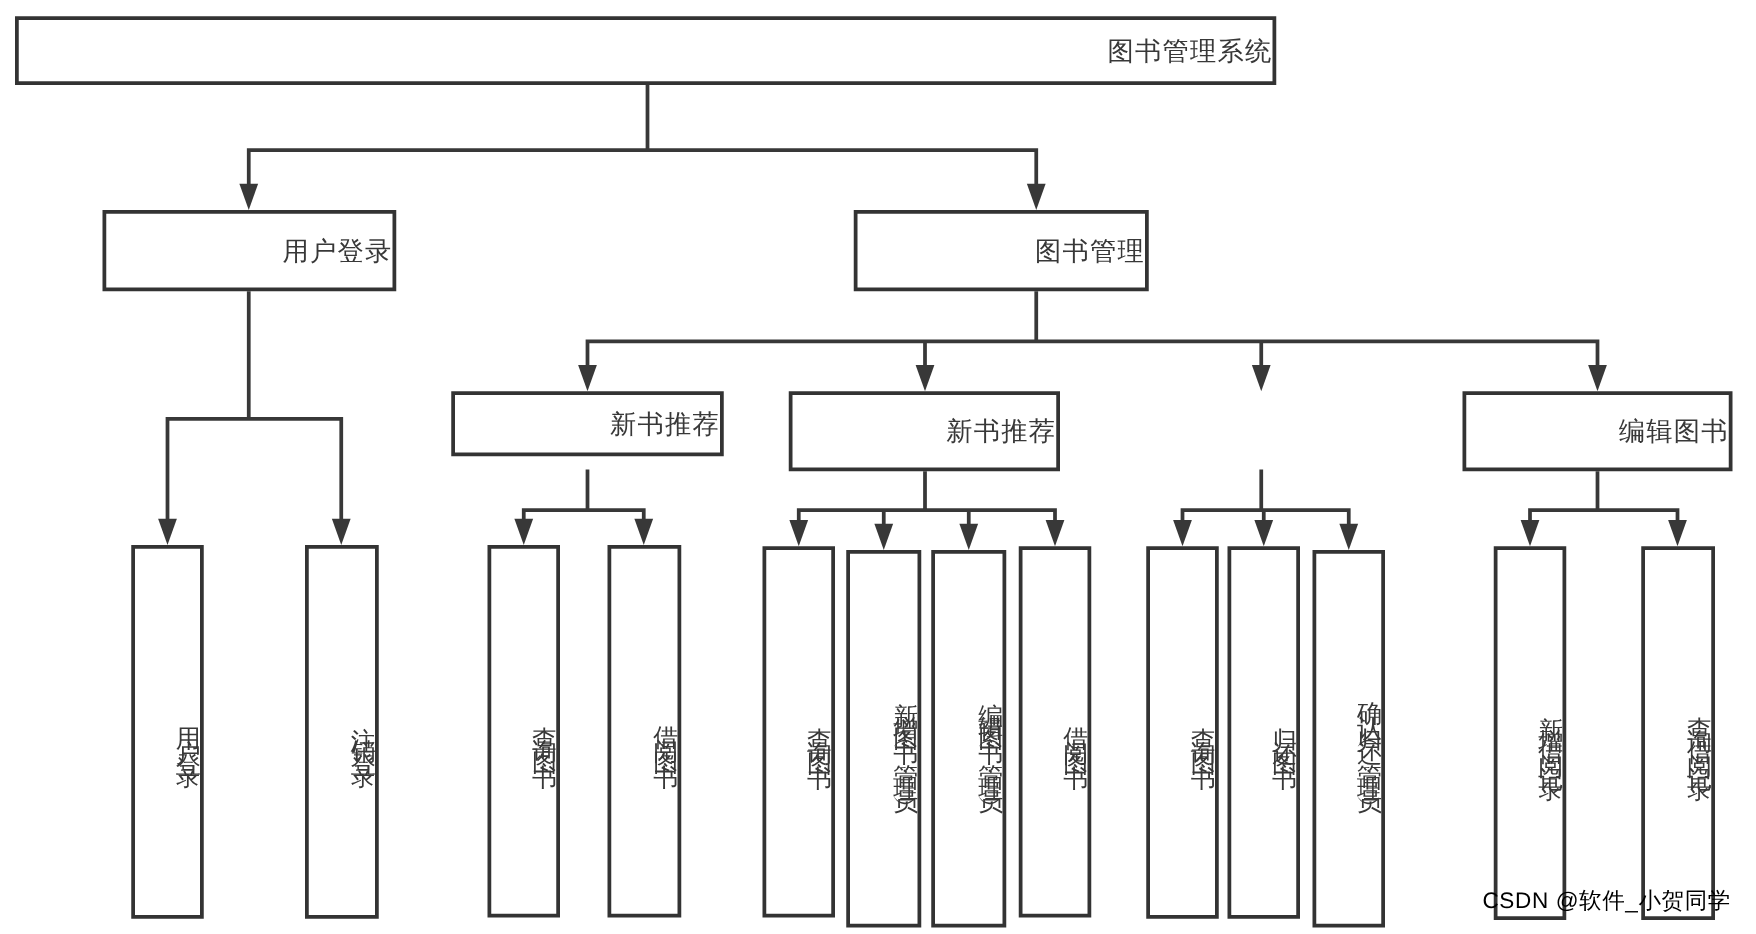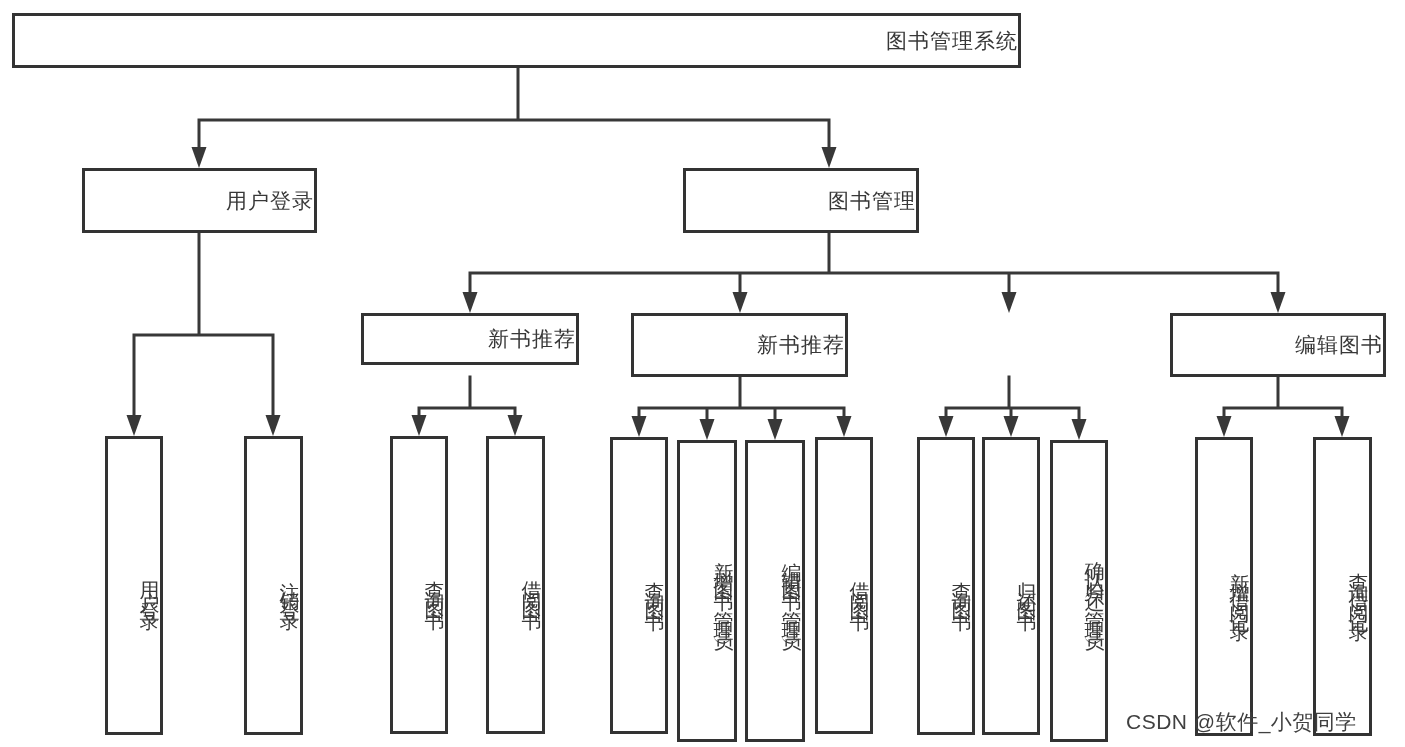--- a/index.html
+++ b/index.html
@@ -37,24 +37,24 @@
   .leaf { font-size: 20px; }
   .leaf .vtext {
     writing-mode: vertical-rl;
     text-orientation: mixed;
     letter-spacing: 10px;
     line-height: 1;
     white-space: nowrap;
   }
   .watermark {
     position: absolute;
-    left: 1126px;
+    left: 1186px;
     top: 708px;
-    font-size: 21px;
-    color: #404040;
+    font-size: 18px;
+    color: #000000;
     white-space: nowrap;
     z-index: 5;
     letter-spacing: 0.5px;
   }
 </style>
 </head>
 <body>
 
 <div class="stage">
 

